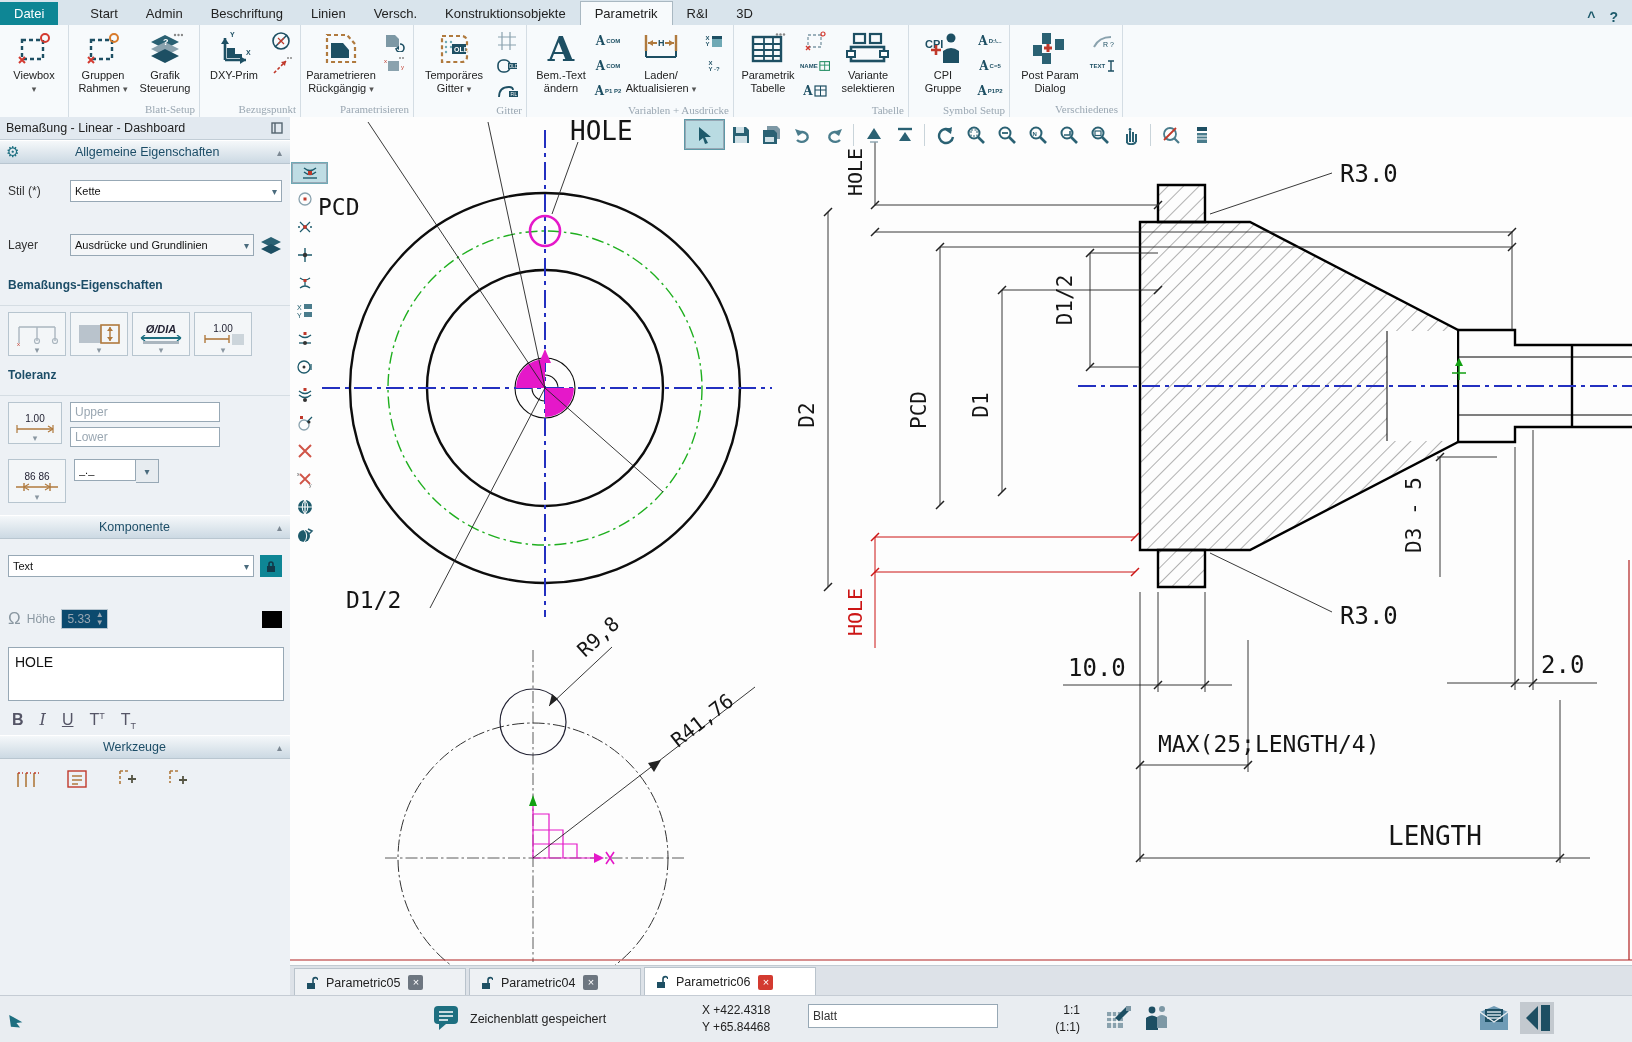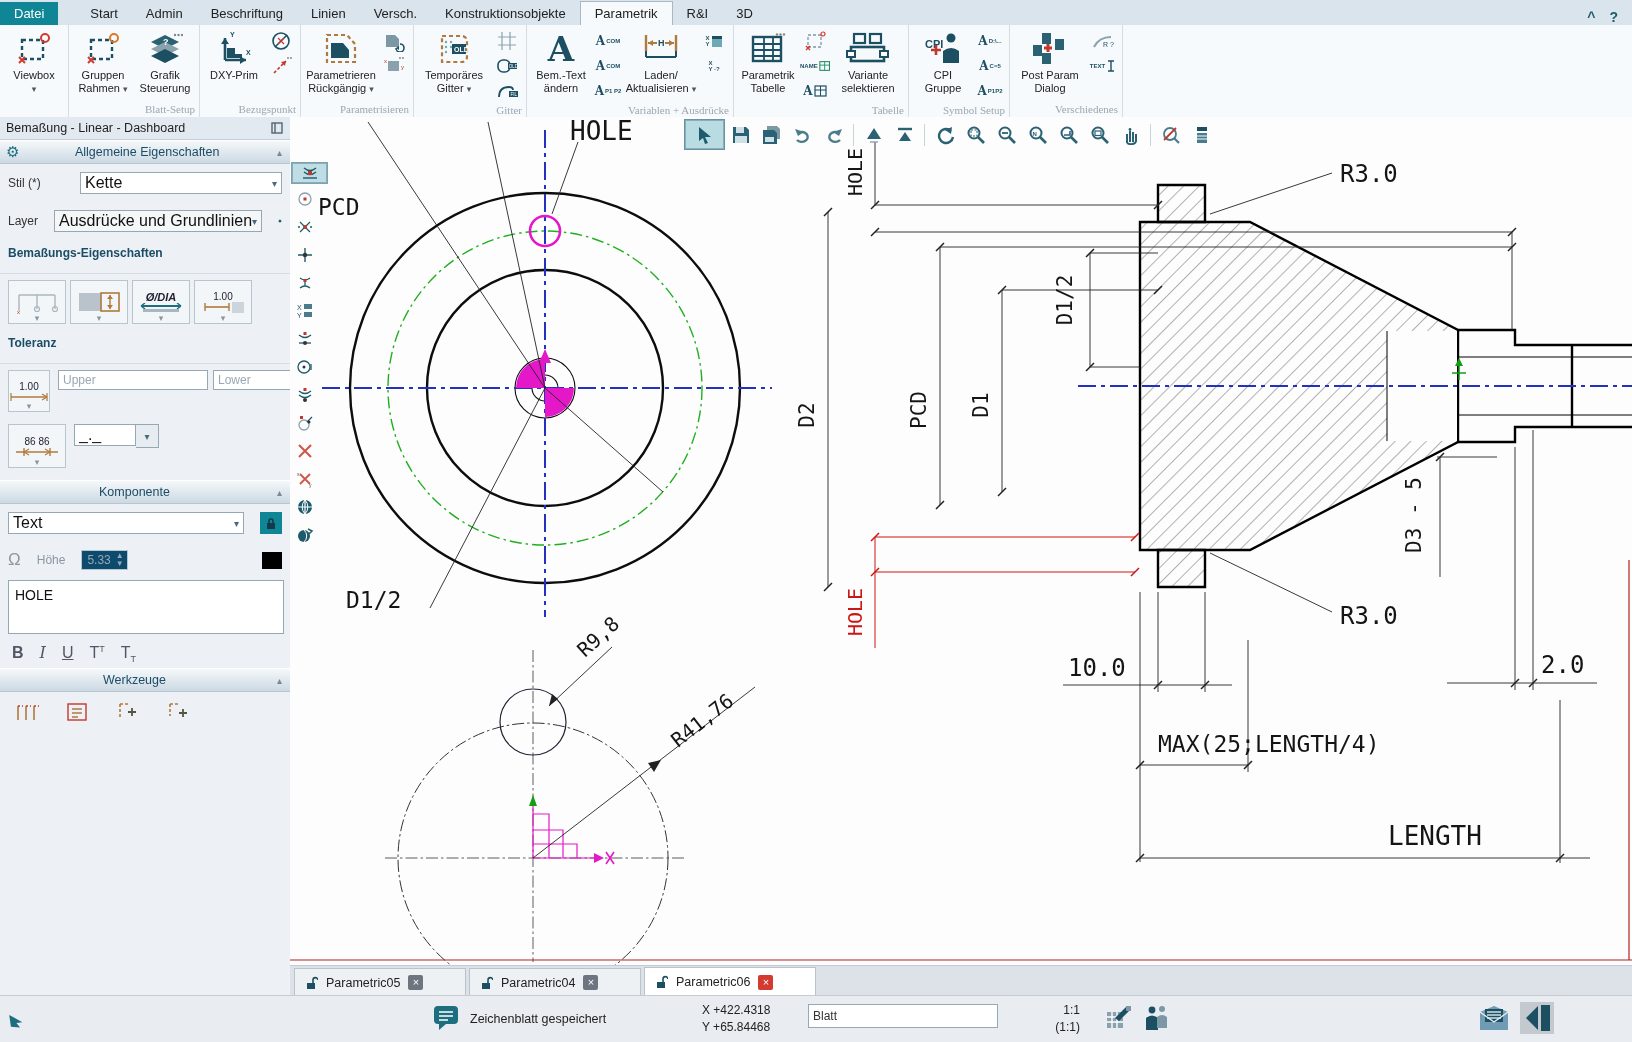--- a/index.html
+++ b/index.html
@@ -31,25 +31,25 @@
   .chv{color:#555;font-size:9px;}
   
   #panel{position:absolute;left:0;top:117px;width:290px;height:878px;background:#edf1f5;
          border-right:1px solid #aeb9c2;}
   #paneltitle{height:22px;background:#e2e9f0;border-bottom:1px solid #c2cdd6;display:flex;
               align-items:center;padding:0 6px;font-size:12.5px;color:#222;}
   .sech{height:22px;background:linear-gradient(#f5f8fa,#ccd9e3);display:flex;align-items:center;
         border-top:1px solid #fff;border-bottom:1px solid #b9c6d0;}
   .sech .t{flex:1;text-align:center;font-weight:normal;color:#1c4d67;font-size:12.5px;}
   .subh{padding:6px 8px 13px 8px;font-weight:bold;color:#1c4d67;font-size:12px;border-bottom:1px solid #d5dde3;}
-  .prow{display:flex;align-items:center;padding:8px 8px;gap:16px;}
+  .prow{display:flex;align-items:center;padding:16px 8px;gap:6px;}
   .plabel{width:56px;color:#333;}
   .sel{flex:1;background:#fff;border:1px solid #97a8b5;height:20px;display:flex;align-items:center;
        padding:0 4px;position:relative;}
-  .sel .v{flex:1;font-size:16px;color:#111;white-space:nowrap;overflow:hidden;}
+  .sel .v{flex:1;font-size:11px;color:#111;white-space:nowrap;overflow:hidden;}
   .sel .c{color:#4a6b7d;font-size:10px;}
   .dimbtn{width:56px;height:42px;background:#f3f6f8;border:1px solid #b7c5cf;display:flex;
           flex-direction:column;align-items:center;justify-content:center;position:relative;}
   .dimbtn .c{position:absolute;bottom:0;left:50%;transform:translateX(-50%);font-size:9px;color:#8a97a1;}
   .inp{background:#fff;border:1px solid #97a8b5;height:18px;padding:0 4px;font-size:12px;width:140px;
        font-family:"Liberation Sans",sans-serif;color:#333;}
   .inp::placeholder{color:#9aa7b2;}
   .fmt{display:flex;gap:16px;padding:4px 12px;align-items:baseline;}
   .fmt span{color:#556;font-size:16px;cursor:default;}
   .wkrow{display:flex;gap:22px;padding:8px 14px;}
@@ -511,21 +511,21 @@
   <div style="display:flex;gap:8px;padding:6px 8px;align-items:flex-start;">
     <div class="dimbtn" style="width:52px;height:40px;">
       <span style="font-size:10px;color:#223;">1.00</span>
       <svg width="40" height="10" viewBox="0 0 40 10">
           <path d="M2,5 H38" stroke="#b07a3e" stroke-width="1.4"></path>
           <path d="M2,1 V9 M38,1 V9" stroke="#b07a3e" stroke-width="1.2"></path>
           <path d="M38,5 l-5,-3 M38,5 l-5,3" stroke="#b07a3e" stroke-width="1.2" fill="none"></path>
         </svg>
       <span class="c">▾</span>
     </div>
-    <div style="display:flex;gap:5px;">
+    <div style="display:flex;flex-direction:column;gap:5px;">
       <input class="inp" placeholder="Upper" style="">
       <input class="inp" placeholder="Lower" style="">
     </div>
   </div>
 
   <div style="display:flex;gap:8px;padding:6px 8px;align-items:flex-start;">
     <div class="dimbtn" style="width:56px;height:42px;">
       <span style="font-size:10px;color:#223;">86 86</span>
       <svg width="46" height="10" viewBox="0 0 46 10">
           <path d="M2,5 H44" stroke="#b07a3e" stroke-width="1.4"></path>

